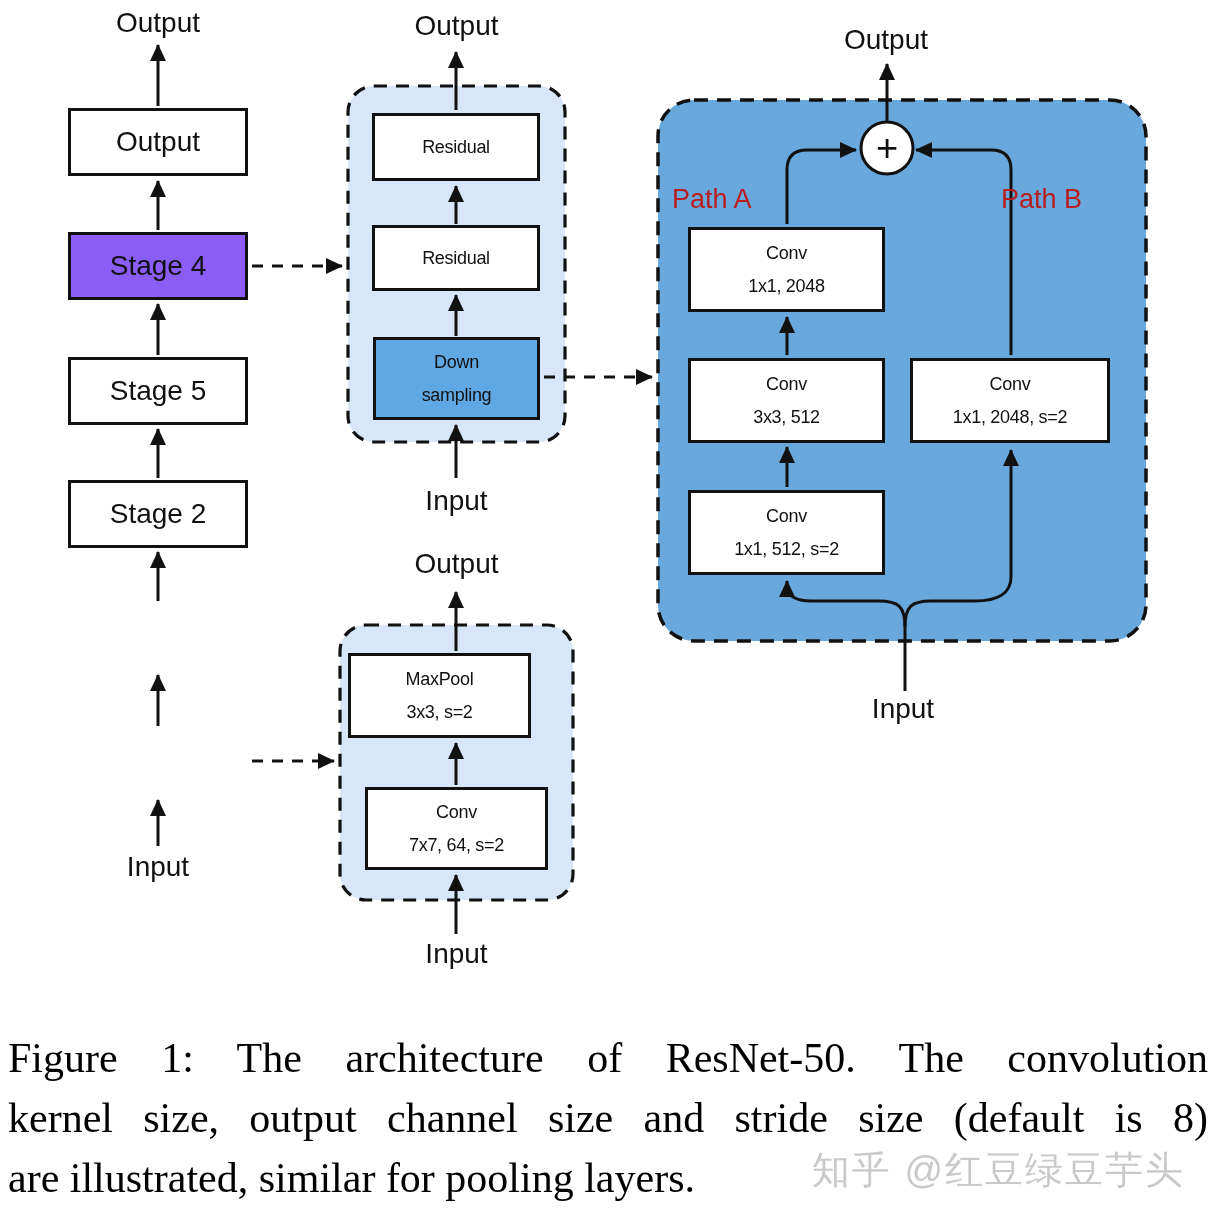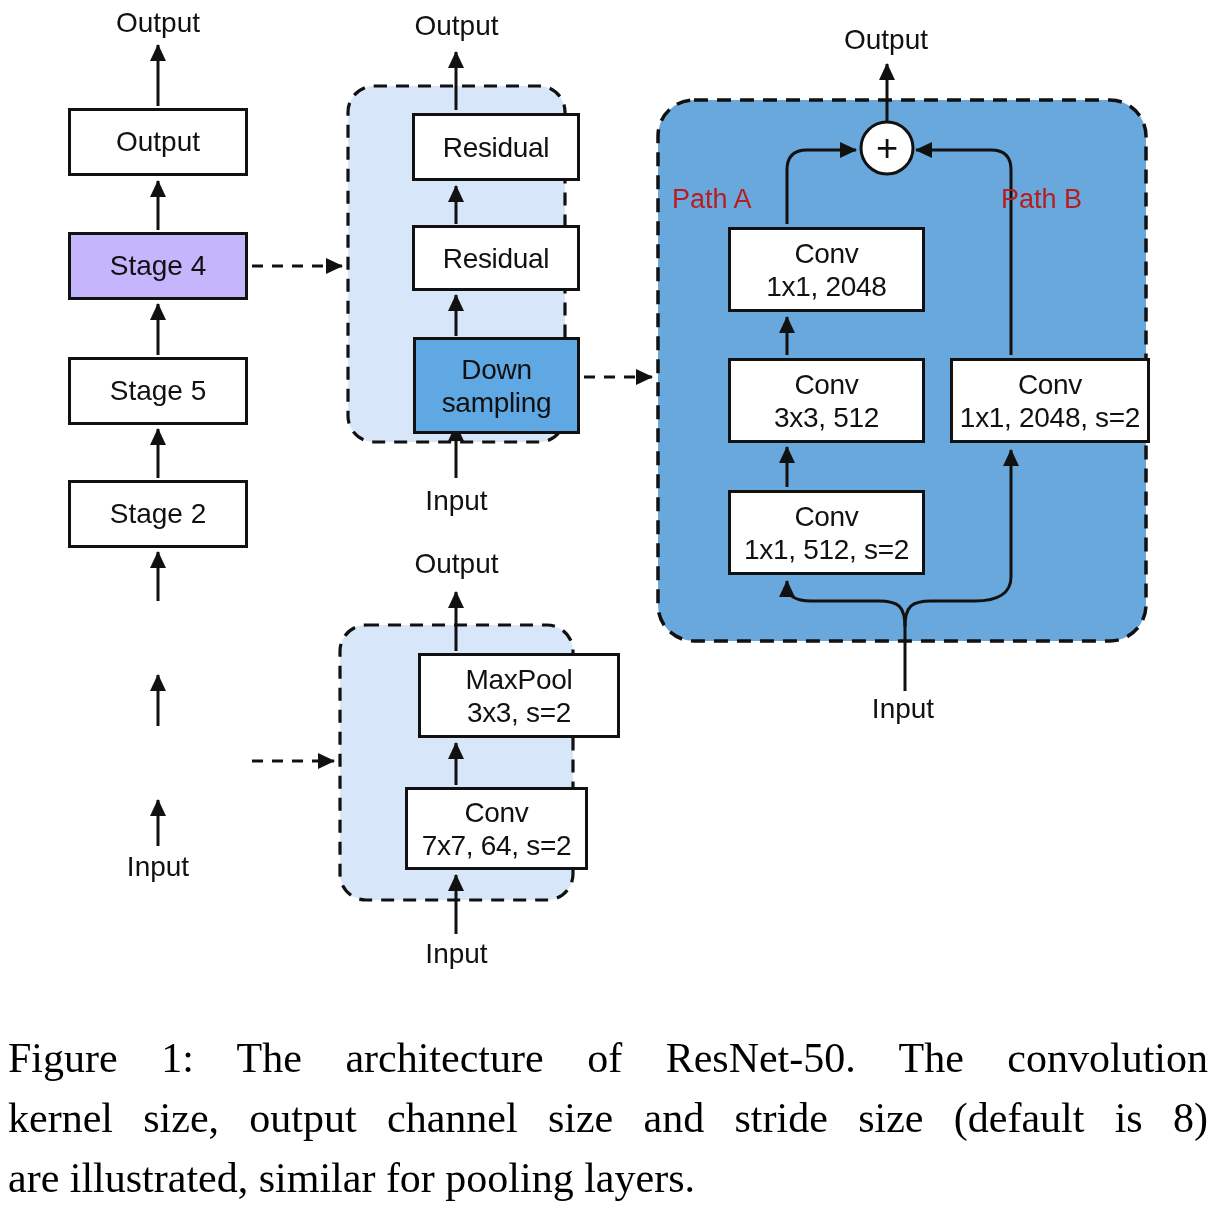--- a/index.html
+++ b/index.html
@@ -11,26 +11,26 @@
   #connector-layer { position:absolute; left:0; top:0; }
 
   .lbl { position:absolute; font-size:28px; text-align:center; color:#111; }
 
   .sbox {
     position:absolute; left:68px; width:180px; height:68px;
     background:#fff; border:3px solid #111;
     display:flex; align-items:center; justify-content:center;
     font-size:28px;
   }
-  .hl { background:#c4b5fd; }
+  .hl { background:#8b5cf6; }
 
   .wbox {
     position:absolute; background:#fff; border:3px solid #111;
     display:flex; flex-direction:column; align-items:center; justify-content:center;
-    font-size:28px; line-height:33px; text-align:center; letter-spacing:-0.3px;margin-left:40px;
+    font-size:18px; line-height:33px; text-align:center; letter-spacing:-0.3px;
   }
   .bluebox { background:#5FA8E4; }
 
   .plbl { position:absolute; font-size:27px; color:#b91c1c; }
 
   #caption {
     position:absolute; left:8px; top:1028px; width:1200px;
     font-family:Liberation Serif, serif; font-size:42px; line-height:60px; color:#000;
   }
   .jline { text-align:justify; text-align-last:justify; }
@@ -111,30 +111,30 @@
   <div class="lbl" style="left:68px; top:851px; width:180px">Input</div>
 
   <div class="lbl" style="left:348px; top:10px; width:217px">Output</div>
 
   <div class="wbox" style="left:372px; top:113px; width:168px; height:68px">
     <span>Residual</span>
   </div>
   <div class="wbox" style="left:372px; top:225px; width:168px; height:66px">
     <span>Residual</span>
   </div>
-  <div class="wbox bluebox" style="left:373px; top:337px; width:167px; height:97px">
+  <div class="wbox bluebox" style="left:373px; top:337px; width:167px; height:83px">
     <span>Down</span>
     <span>sampling</span>
   </div>
 
   <div class="lbl" style="left:348px; top:485px; width:217px">Input</div>
 
   <div class="lbl" style="left:340px; top:548px; width:233px">Output</div>
 
-  <div class="wbox" style="left:378px; top:653px; width:202px; height:85px">
+  <div class="wbox" style="left:348px; top:653px; width:183px; height:85px">
     <span>MaxPool</span>
     <span>3x3, s=2</span>
   </div>
   <div class="wbox" style="left:365px; top:787px; width:183px; height:83px">
     <span>Conv</span>
     <span>7x7, 64, s=2</span>
   </div>
 
   <div class="lbl" style="left:340px; top:938px; width:233px">Input</div>
 
@@ -161,14 +161,15 @@
   </div>
 
   <div class="lbl" style="left:803px; top:693px; width:200px">Input</div>
 
   <div id="caption">
     <div class="jline">Figure 1: The architecture of ResNet-50. The convolution</div>
     <div class="jline">kernel size, output channel size and stride size (default is 8)</div>
     <div>are illustrated, similar for pooling layers.</div>
   </div>
 
+  <div id="watermark">知乎 @红豆绿豆芋头</div>
 
 </div>
 
 </body></html>

